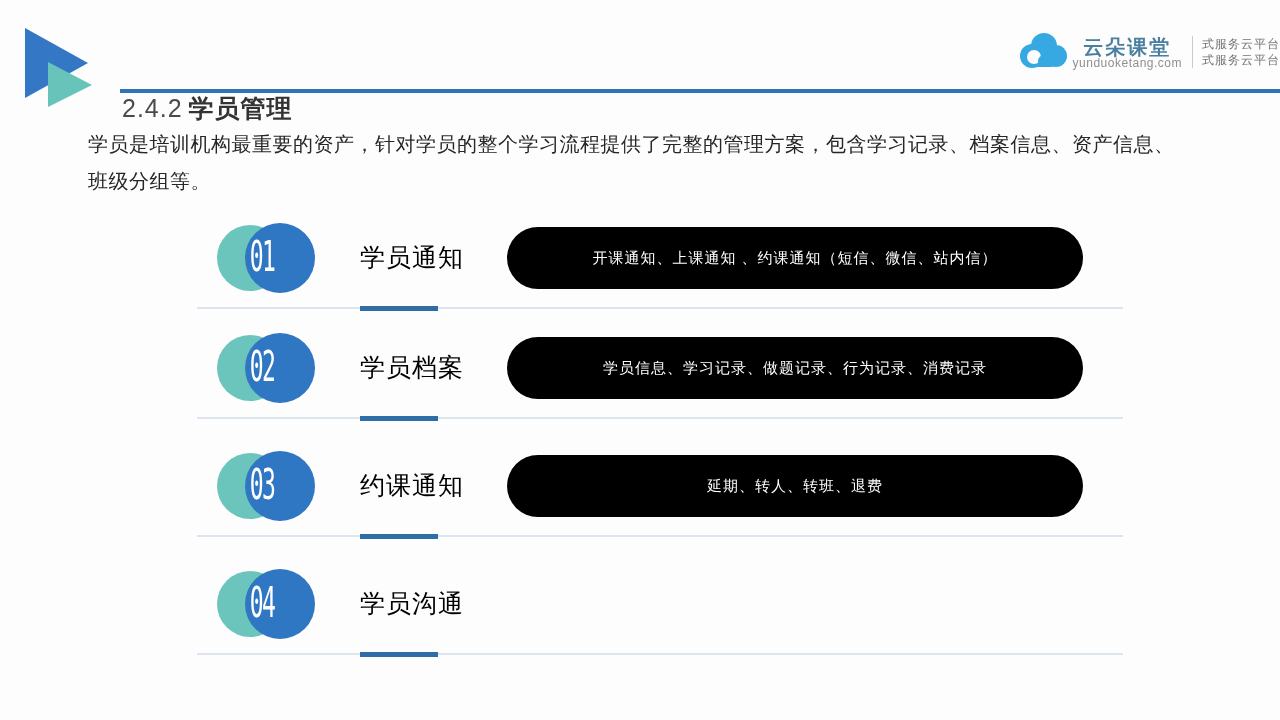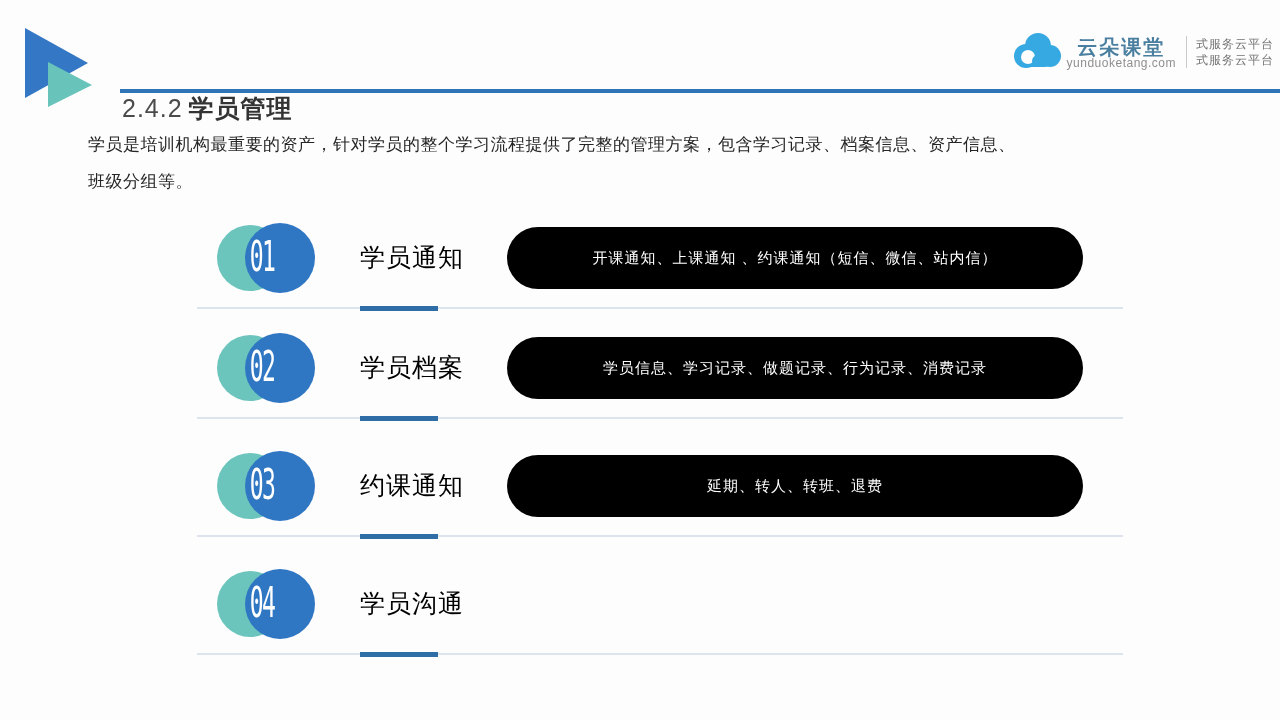--- a/index.html
+++ b/index.html
@@ -13,31 +13,31 @@
   .page-title{
     position:absolute;left:122px;top:52px;
     font-size:25px;color:#3a3a3a;letter-spacing:1px;white-space:nowrap;margin-top:40px;
   }
   .page-title .sec-num{font-weight:400;color:#4a4a4a;}
   .page-title .sec-name{font-weight:700;color:#333;margin-left:6px;}
   .title-underline{
     position:absolute;left:120px;right:0;top:89px;height:4px;background:#2e74b6;
   }
   
-  .brand{position:absolute;right:6px;top:32px;display:flex;align-items:center;justify-content:center;}
+  .brand{position:absolute;right:0;top:32px;display:flex;align-items:center;justify-content:center;}
   .brand-cloud{width:52px;height:40px;margin-right:4px;}
   .brand-text{display:flex;flex-direction:column;align-items:center;}
   .brand-name{font-size:20px;font-weight:700;color:#4a7fa0;letter-spacing:2px;line-height:22px;}
   .brand-domain{font-size:12px;color:#8f8f8f;letter-spacing:0.5px;line-height:11px;}
   .brand-sep{width:1px;height:32px;background:#c9c9c9;margin:0 9px 0 10px;}
   .brand-tagline{font-size:12px;color:#737373;line-height:16px;letter-spacing:1px;}
   
   .intro{
     position:absolute;left:88px;top:126px;width:1140px;
-    font-size:17px;color:#262626;line-height:37px;letter-spacing:0.5px;
+    font-size:20px;color:#262626;line-height:37px;letter-spacing:0.5px;
     white-space:pre-line;
   }
   
   .row{position:absolute;left:197px;width:926px;height:103px;}
   .row.r1{top:206px;} .row.r2{top:316px;} .row.r3{top:434px;} .row.r4{top:552px;}
   .badge{position:absolute;left:20px;top:19px;width:98px;height:66px;}
   .badge .c-teal{
     position:absolute;left:0;top:0;width:66px;height:66px;border-radius:50%;
     background:#6cc5bc;
   }

